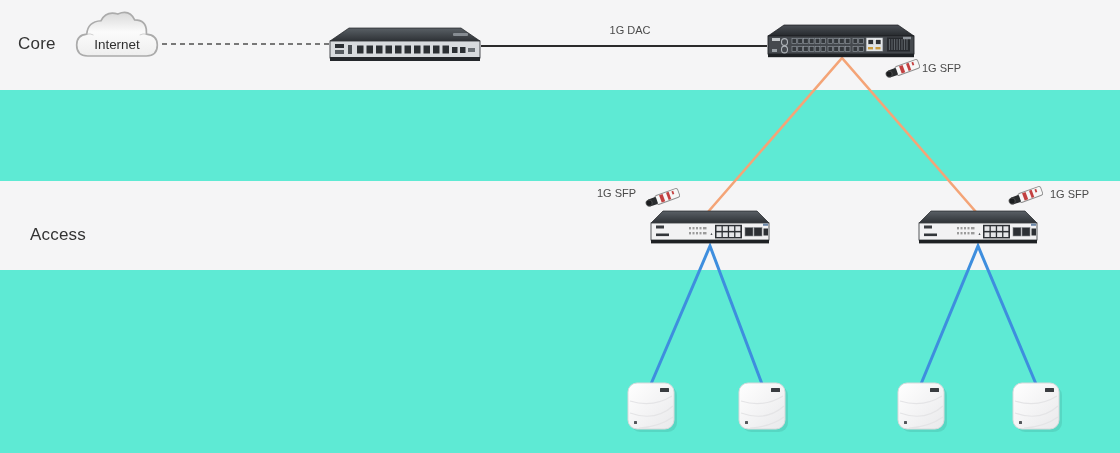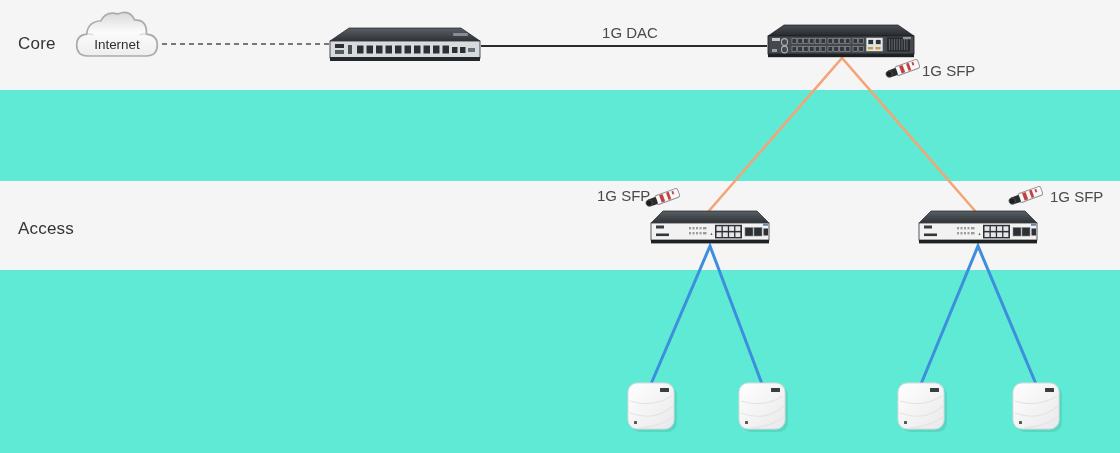--- a/index.html
+++ b/index.html
@@ -8,23 +8,23 @@
     font-family:"Liberation Sans",sans-serif;background:#5eead4;
   }
   .band{position:absolute;left:0;width:1120px;background:#f5f5f6;}
   .band-core{top:0;height:90px;}
   .band-access{top:181px;height:89px;}
   .layer-label{
     position:absolute;left:18px;font-size:17px;color:#333333;
     letter-spacing:.2px;font-weight:400;
   }
   .layer-label.core{top:34px;}
-  .layer-label.access{top:219px;}
+  .layer-label.access{top:225px;margin-left:12px;}
   .link-label{
-    position:absolute;font-size:15px;color:#4a4a4a;white-space:nowrap;
+    position:absolute;font-size:11px;color:#4a4a4a;white-space:nowrap;
   }
   .lbl-dac{left:595px;top:24px;width:70px;text-align:center;}
   .lbl-sfp-core{left:922px;top:62px;}
   .lbl-sfp-left{left:597px;top:187px;}
   .lbl-sfp-right{left:1050px;top:188px;}
   svg.abs{position:absolute;overflow:visible;}
   .links-svg{left:0;top:0;}
   .sfp-icon{transform:rotate(-20deg);}
 </style>
 </head>

